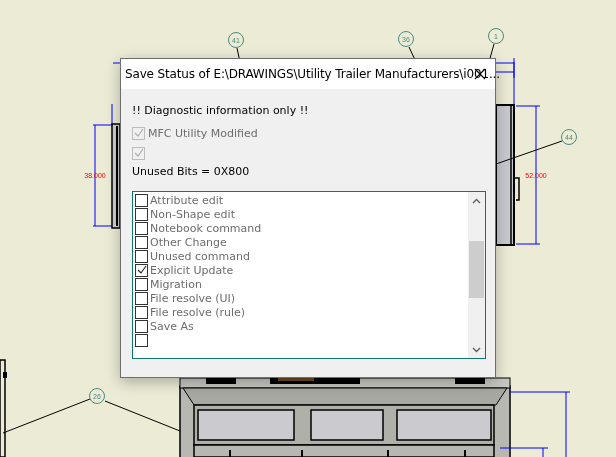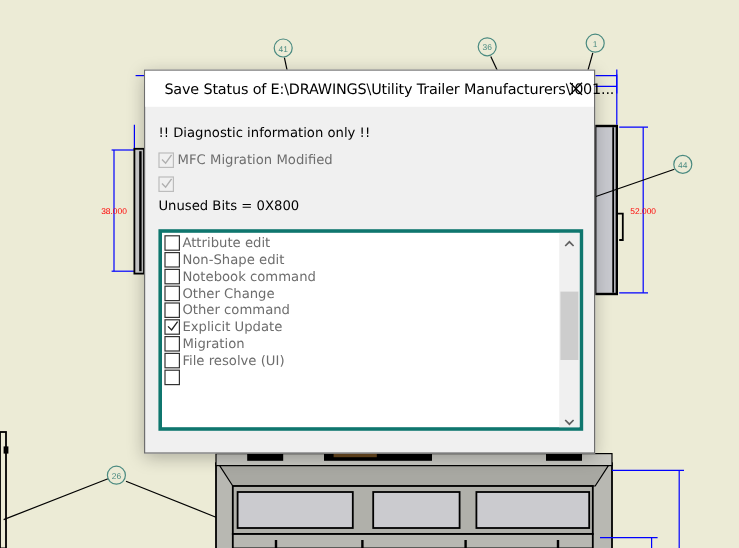--- a/index.html
+++ b/index.html
@@ -9,38 +9,38 @@
       font-family: "DejaVu Sans", "Liberation Sans", sans-serif;
     }
     .canvas { position: absolute; left: 0; top: 0; width: 616px; height: 457px; }
     .dialog {
       position: absolute; left: 120px; top: 58px; width: 376px; height: 320px;
       background: #f0f0f0; border: 1px solid #6e6e6e;
       box-shadow: 0 4px 14px rgba(0,0,0,0.28);
     }
     .titlebar {
       height: 30px; background: #ffffff; display: flex; align-items: center;
-      padding-left: 16px; position: relative;
+      padding-left: 4px; position: relative;
     }
     .title { font-size: 12px; color: #000; white-space: nowrap; letter-spacing: -0.15px; }
     .close {
       position: absolute; right: 0; top: 0; width: 30px; height: 30px;
       display: flex; align-items: center; justify-content: center; cursor: default;
     }
     .body { padding: 14px 0 0 11px; font-size: 11px; color: #000; }
     .diag { height: 16px; line-height: 16px; }
     .chkrow { display: flex; align-items: center; height: 20px; color: #6d6d6d; }
     .chkrow .box {
       width: 13px; height: 13px; border: 1px solid #bcbcbc; background: #f0f0f0;
       margin-right: 3px; display: flex; align-items: center; justify-content: center;
     }
     .dirty { height: 16px; line-height: 16px; margin-top: 1px; }
     .listbox {
       position: absolute; left: 11px; top: 132px; width: 354px; height: 168px;
-      background: #fff; border: 3px solid #0f766e; overflow: hidden;
+      background: #fff; border: 1px solid #0f766e; overflow: hidden;
     }
     .list { position: absolute; left: 2px; top: 1px; }
     .item { display: flex; align-items: center; height: 14px; font-size: 11px; color: #6d6d6d; }
     .item .cb {
       width: 13px; height: 13px; border: 1px solid #333; background: #fff;
       margin-right: 2px; display: flex; align-items: center; justify-content: center;
     }
     .scroll {
       position: absolute; right: 0; top: 0; width: 17px; height: 166px; background: #f0f0f0;
     }
@@ -143,21 +143,21 @@
 
   <div class="body">
     <div class="diag">!! Diagnostic information only !!</div>
     <div style="height:4px"></div>
     <div class="chkrow">
       <span class="box">
         <svg width="10" height="10" viewBox="0 0 10 10">
             <polyline points="1,5 4,8 9,1" fill="none" stroke="#b0b0b0" stroke-width="1.2"></polyline>
           </svg>
       </span>
-      <span>MFC Migration Modified</span>
+      <span>MFC Utility Modified</span>
     </div>
     <div class="chkrow">
       <span class="box">
         <svg width="10" height="10" viewBox="0 0 10 10">
             <polyline points="1,5 4,8 9,1" fill="none" stroke="#b0b0b0" stroke-width="1.2"></polyline>
           </svg>
       </span>
     </div>
     <div class="dirty">Unused Bits = 0X800</div>
   </div>
@@ -175,40 +175,48 @@
       <div class="item">
           <span class="cb"></span>
           <span>Notebook command</span>
         </div>
       <div class="item">
           <span class="cb"></span>
           <span>Other Change</span>
         </div>
       <div class="item">
           <span class="cb"></span>
-          <span>Other command</span>
+          <span>Unused command</span>
         </div>
       <div class="item">
           <span class="cb">
             <svg width="10" height="10" viewBox="0 0 10 10">
               <polyline points="1,5 4,8 9,1" fill="none" stroke="#222" stroke-width="1.1"></polyline>
             </svg>
           </span>
           <span>Explicit Update</span>
         </div>
       <div class="item">
           <span class="cb"></span>
           <span>Migration</span>
         </div>
       <div class="item">
           <span class="cb"></span>
           <span>File resolve (UI)</span>
         </div>
       <div class="item">
           <span class="cb"></span>
+          <span>File resolve (rule)</span>
+        </div>
+      <div class="item">
+          <span class="cb"></span>
+          <span>Save As</span>
+        </div>
+      <div class="item">
+          <span class="cb"></span>
         </div>
     </div>
     <div class="scroll">
       <div class="sarrow" style="top:0">
         <svg width="9" height="6" viewBox="0 0 9 6">
             <polyline points="1,5 4.5,1.5 8,5" fill="none" stroke="#606060" stroke-width="1.4"></polyline>
           </svg>
       </div>
       <div class="thumb"></div>
       <div class="sarrow" style="bottom:0">

